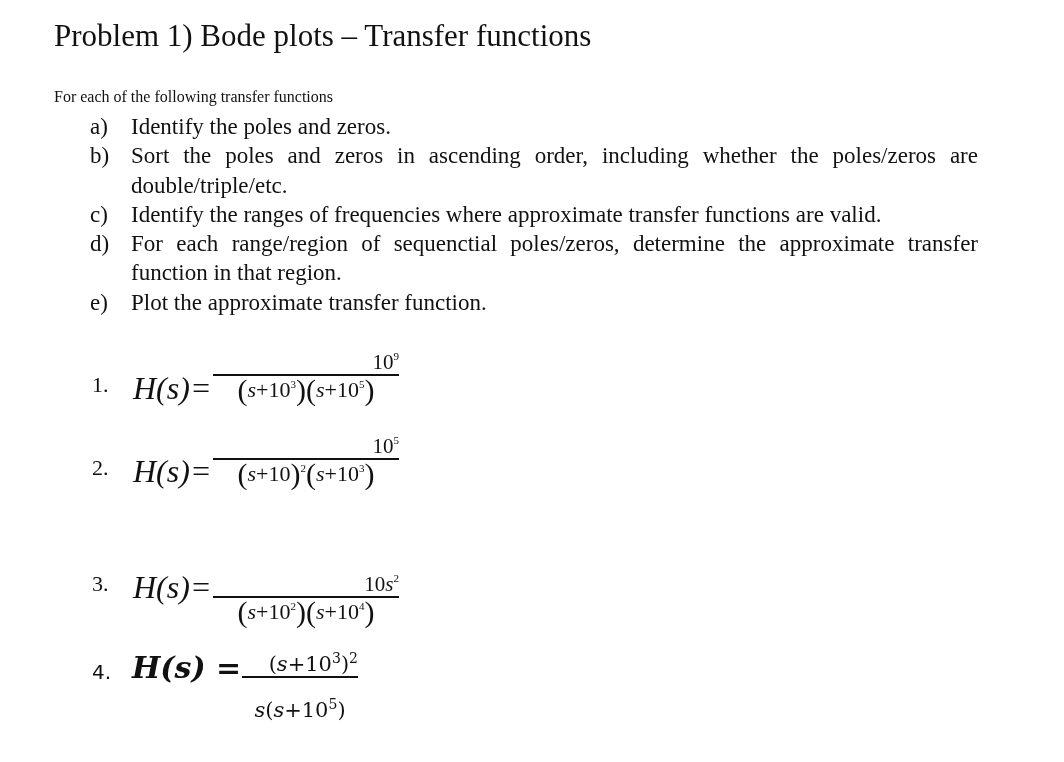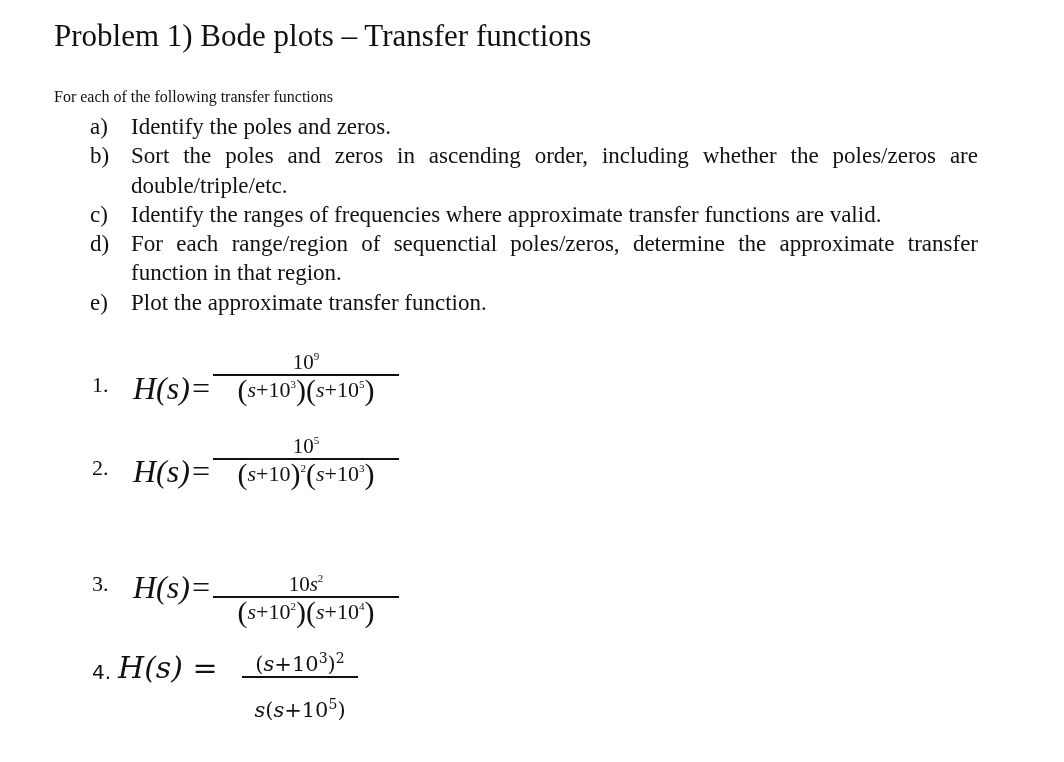--- a/index.html
+++ b/index.html
@@ -19,21 +19,21 @@
     position: absolute; left: 90px; top: 112px; width: 888px; font-size: 23px; line-height: 29.3px;
   }
   .task { display: flex; }
   .task .lbl { width: 41px; flex: none; }
   .task .txt { flex: 1; text-align: justify; text-align-last: left; }
 
   .eq { position: absolute; left: 92px; font-family: "Liberation Serif", serif; }
   .eq .num { position: absolute; font-size: 22px; line-height: 24px; }
   .eq .H { position: absolute; font-size: 32px; font-style: italic; white-space: nowrap; }
   .frac { position: absolute; text-align: center; }
-  .frac .n { font-size: 21px; line-height: 24px; white-space: nowrap; }
+  .frac .n { font-size: 21px; line-height: 24px; white-space: nowrap; text-align: right; }
   .frac .bar { height: 1.5px; background: #111; }
   .frac .d { font-size: 22px; line-height: 28px; white-space: nowrap; }
   .it { font-style: italic; }
   sup { font-size: 11px; vertical-align: 9px; line-height: 0; }
   .paren { font-size: 30px; line-height: 0; vertical-align: -3px; font-weight: 300; }
 
   .eq4 .num { font-family: "DejaVu Sans", sans-serif; font-size: 20px; }
   .eq4 .H { font-family: "DejaVu Serif", serif; font-size: 30px; }
   .eq4 .frac .n, .eq4 .frac .d { font-family: "DejaVu Serif", serif; font-size: 21px; margin-top: 18px; }
   .eq4 sup { font-size: 14px; vertical-align: 8px; }
@@ -98,19 +98,19 @@
     <div class="n"><span>10</span><span class="it">s</span><sup>2</sup></div>
     <div class="bar"></div>
     <div class="d">
       <span class="paren">(</span><span class="it">s</span><span>+10</span><sup>2</sup><span class="paren">)</span><span class="paren">(</span><span class="it">s</span><span>+10</span><sup>4</sup><span class="paren">)</span>
     </div>
   </div>
 </div>
 
 <div class="eq eq4" style="top:634px;">
   <span class="num" style="left:0; top:26px;">4.</span>
-  <span class="H" style="left:26px; top:16px;">H(s) =</span>
+  <span class="H" style="left:40px; top:16px;font-weight:bold;">H(s) =</span>
   <div class="frac" style="left:150px; top:0; width:116px;">
     <div class="n">(<span class="it">s</span><span>+10</span><sup>3</sup>)<sup>2</sup></div>
     <div class="bar"></div>
     <div class="d"><span class="it">s</span>(<span class="it">s</span><span>+10</span><sup>5</sup>)</div>
   </div>
 </div>
 
 </body></html>

